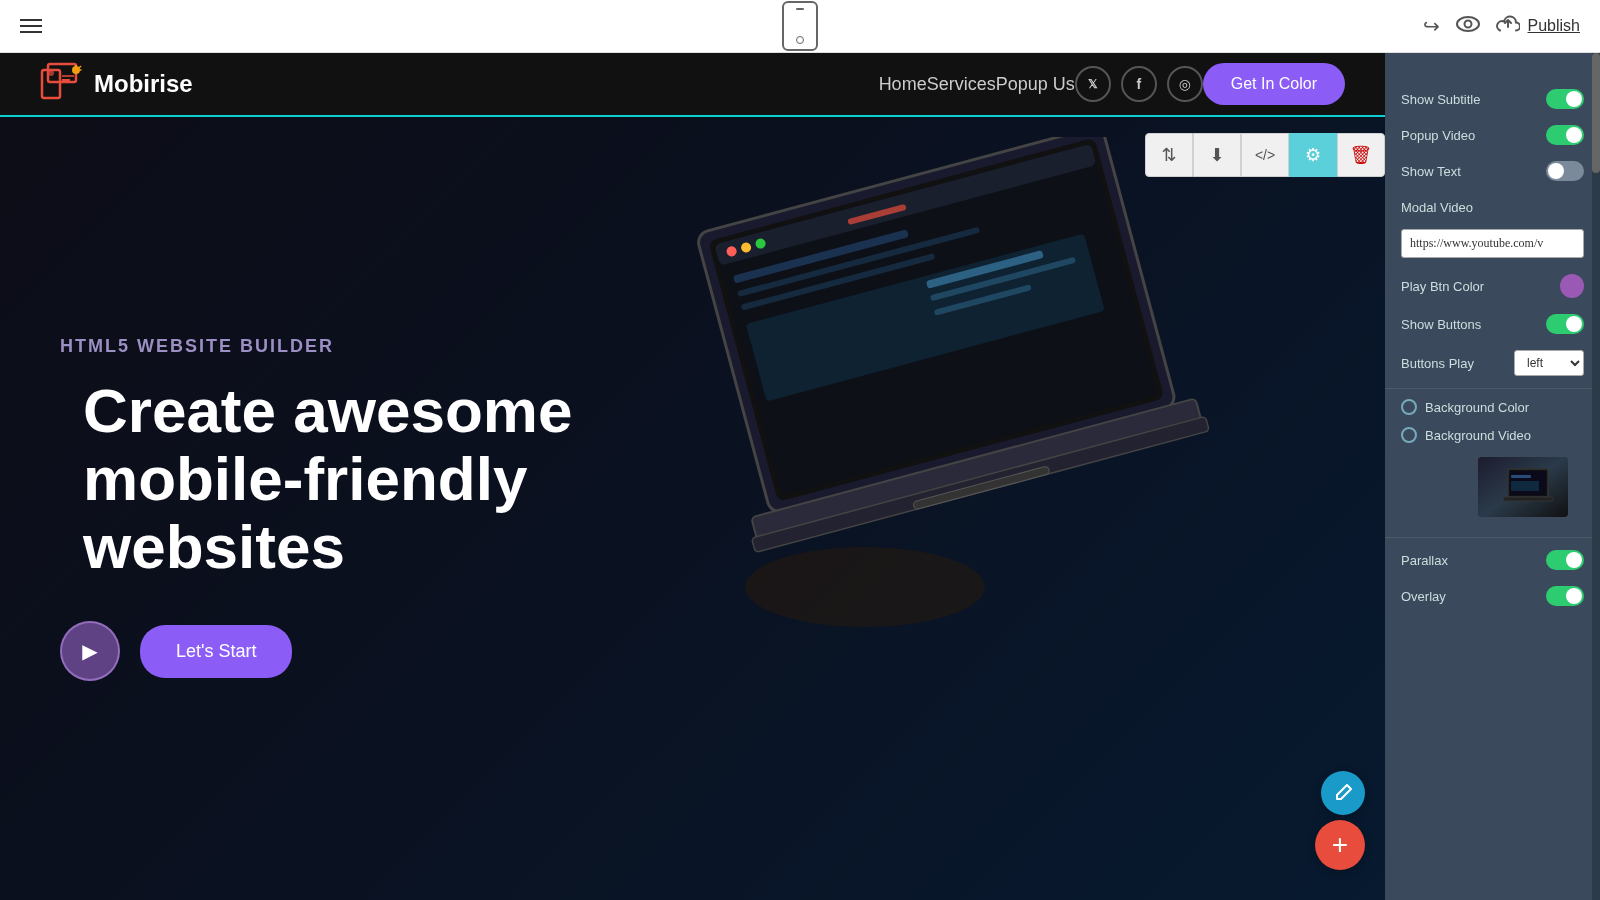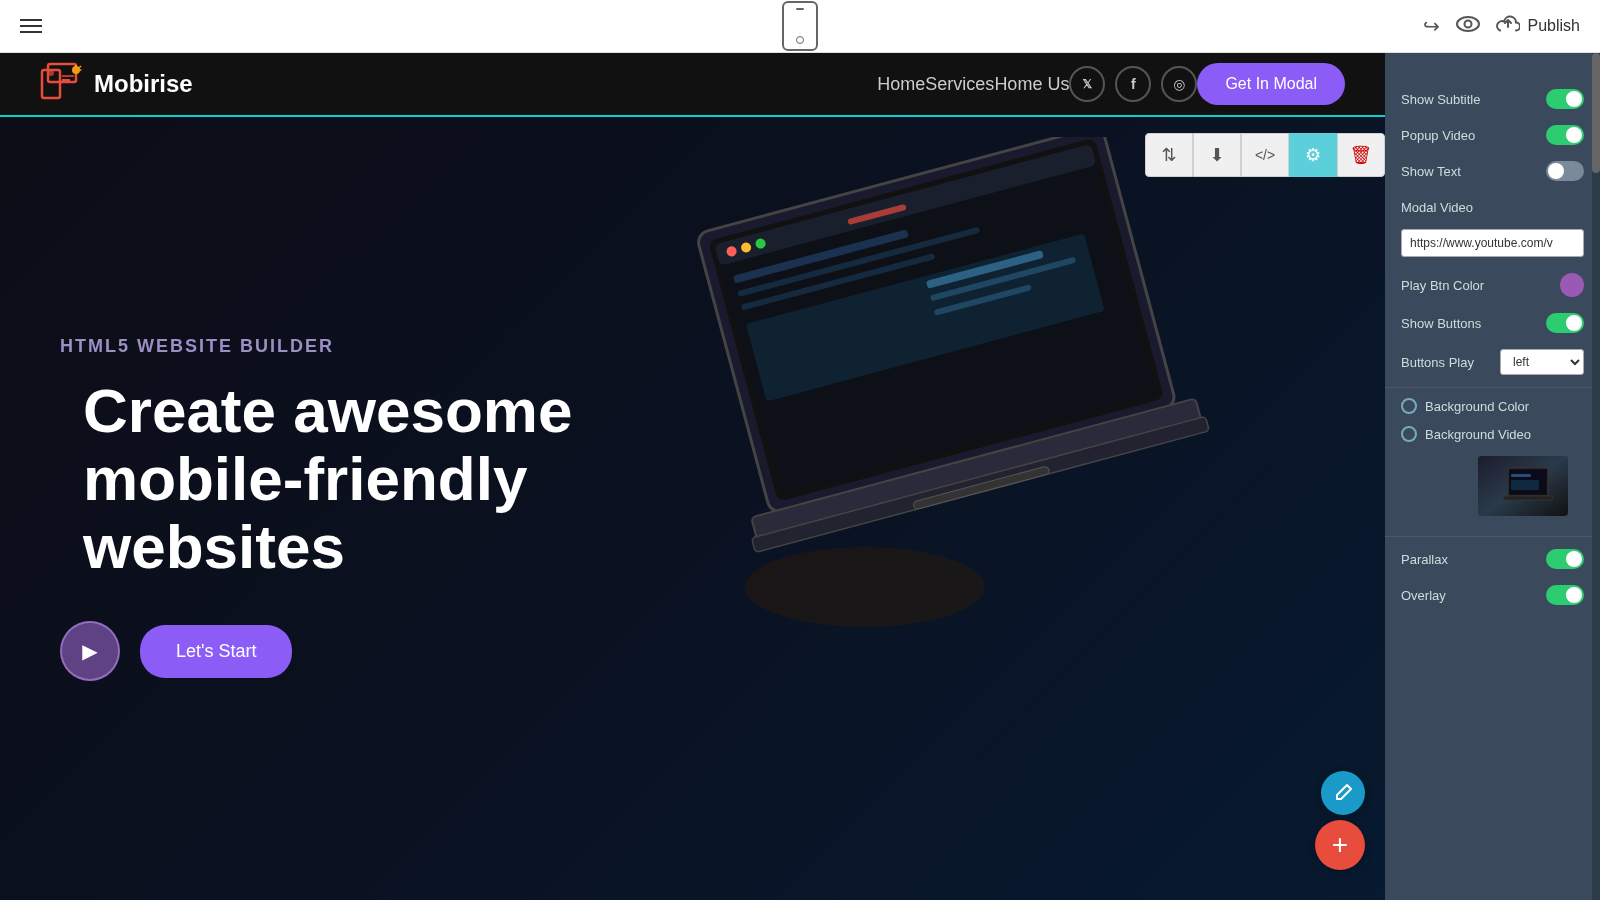--- a/index.html
+++ b/index.html
@@ -23,21 +23,21 @@
     .hamburger-icon { display: flex; flex-direction: column; gap: 4px; cursor: pointer; }
     .hamburger-icon span { display: block; width: 22px; height: 2px; background: #333; }
     .phone-icon-wrap { width: 36px; height: 50px; border: 2px solid #666; border-radius: 6px; display: flex; align-items: center; justify-content: center; position: relative; }
     .phone-icon-wrap::before { content: ''; position: absolute; top: 5px; width: 8px; height: 2px; background: #666; border-radius: 1px; }
     .phone-icon-wrap::after { content: ''; position: absolute; bottom: 5px; width: 6px; height: 6px; border-radius: 50%; border: 1.5px solid #666; }
     .undo-icon { font-size: 20px; color: #555; cursor: pointer; transform: scaleX(-1); display: inline-block; }
     .eye-icon { font-size: 18px; color: #555; cursor: pointer; }
     .publish-btn {
       display: flex; align-items: center; gap: 8px;
       background: none; border: none; cursor: pointer;
-      font-size: 16px; color: #333; font-weight: 500;
+      font-size: 16px; color: #333; font-weight: 500; text-decoration: underline;
     }
     .publish-cloud { font-size: 20px; color: #555; }
 
     
     #main-content {
       display: flex;
       height: 847px;
       position: relative;
     }
 
@@ -261,40 +261,41 @@
     .url-input {
       width: 100%;
       background: #fff;
       border: 1px solid #aaa;
       border-radius: 3px;
       padding: 6px 8px;
       font-size: 12px;
       color: #333;
       margin: 4px 16px 8px;
       width: calc(100% - 32px);
+      font-family: Liberation Serif, serif;
     }
 
     
     .color-dot {
       width: 24px; height: 24px;
       border-radius: 50%;
       cursor: pointer;
       flex-shrink: 0;
     }
 
     
     .align-select {
       background: #fff;
       border: 1px solid #aaa;
       border-radius: 3px;
       padding: 4px 8px;
       font-size: 12px;
       color: #333;
       cursor: pointer;
-      width: 84px;
+      width: 70px;
     }
 
     
     .radio-row {
       display: flex;
       align-items: center;
       gap: 8px;
       padding: 6px 16px;
     }
     .radio-circle {
@@ -441,33 +442,33 @@
           <circle cx="36" cy="8" r="4" fill="#f39c12"></circle>
           <line x1="36" y1="5" x2="36" y2="3" stroke="#f39c12" stroke-width="2"></line>
           <line x1="39" y1="6" x2="41" y2="4" stroke="#f39c12" stroke-width="1.5"></line>
           <line x1="39.5" y1="8" x2="41.5" y2="8" stroke="#f39c12" stroke-width="1.5"></line>
         </svg>
         <span class="site-logo-text">Mobirise</span>
       </div>
       <div class="site-nav">
         <span class="site-nav-item">Home</span>
         <span class="site-nav-item">Services</span>
-        <span class="site-nav-item">Home Us</span>
+        <span class="site-nav-item">Popup Us</span>
         <div class="site-nav-social">
           <div class="social-icon-circle">
             <span style="font-weight:bold;font-size:12px">𝕏</span>
           </div>
           <div class="social-icon-circle">
             <span style="font-weight:bold">f</span>
           </div>
           <div class="social-icon-circle">
             <span>◎</span>
           </div>
         </div>
-        <button class="get-in-touch-btn">Get In Modal</button>
+        <button class="get-in-touch-btn">Get In Color</button>
       </div>
     </div>
 
     <div id="hero-section">
       <div class="hero-bg-overlay"></div>
 
       <div class="laptop-image">
         <svg class="laptop-svg" viewBox="0 0 620 500" fill="none">
 
           <g transform="rotate(-15, 310, 250)">

